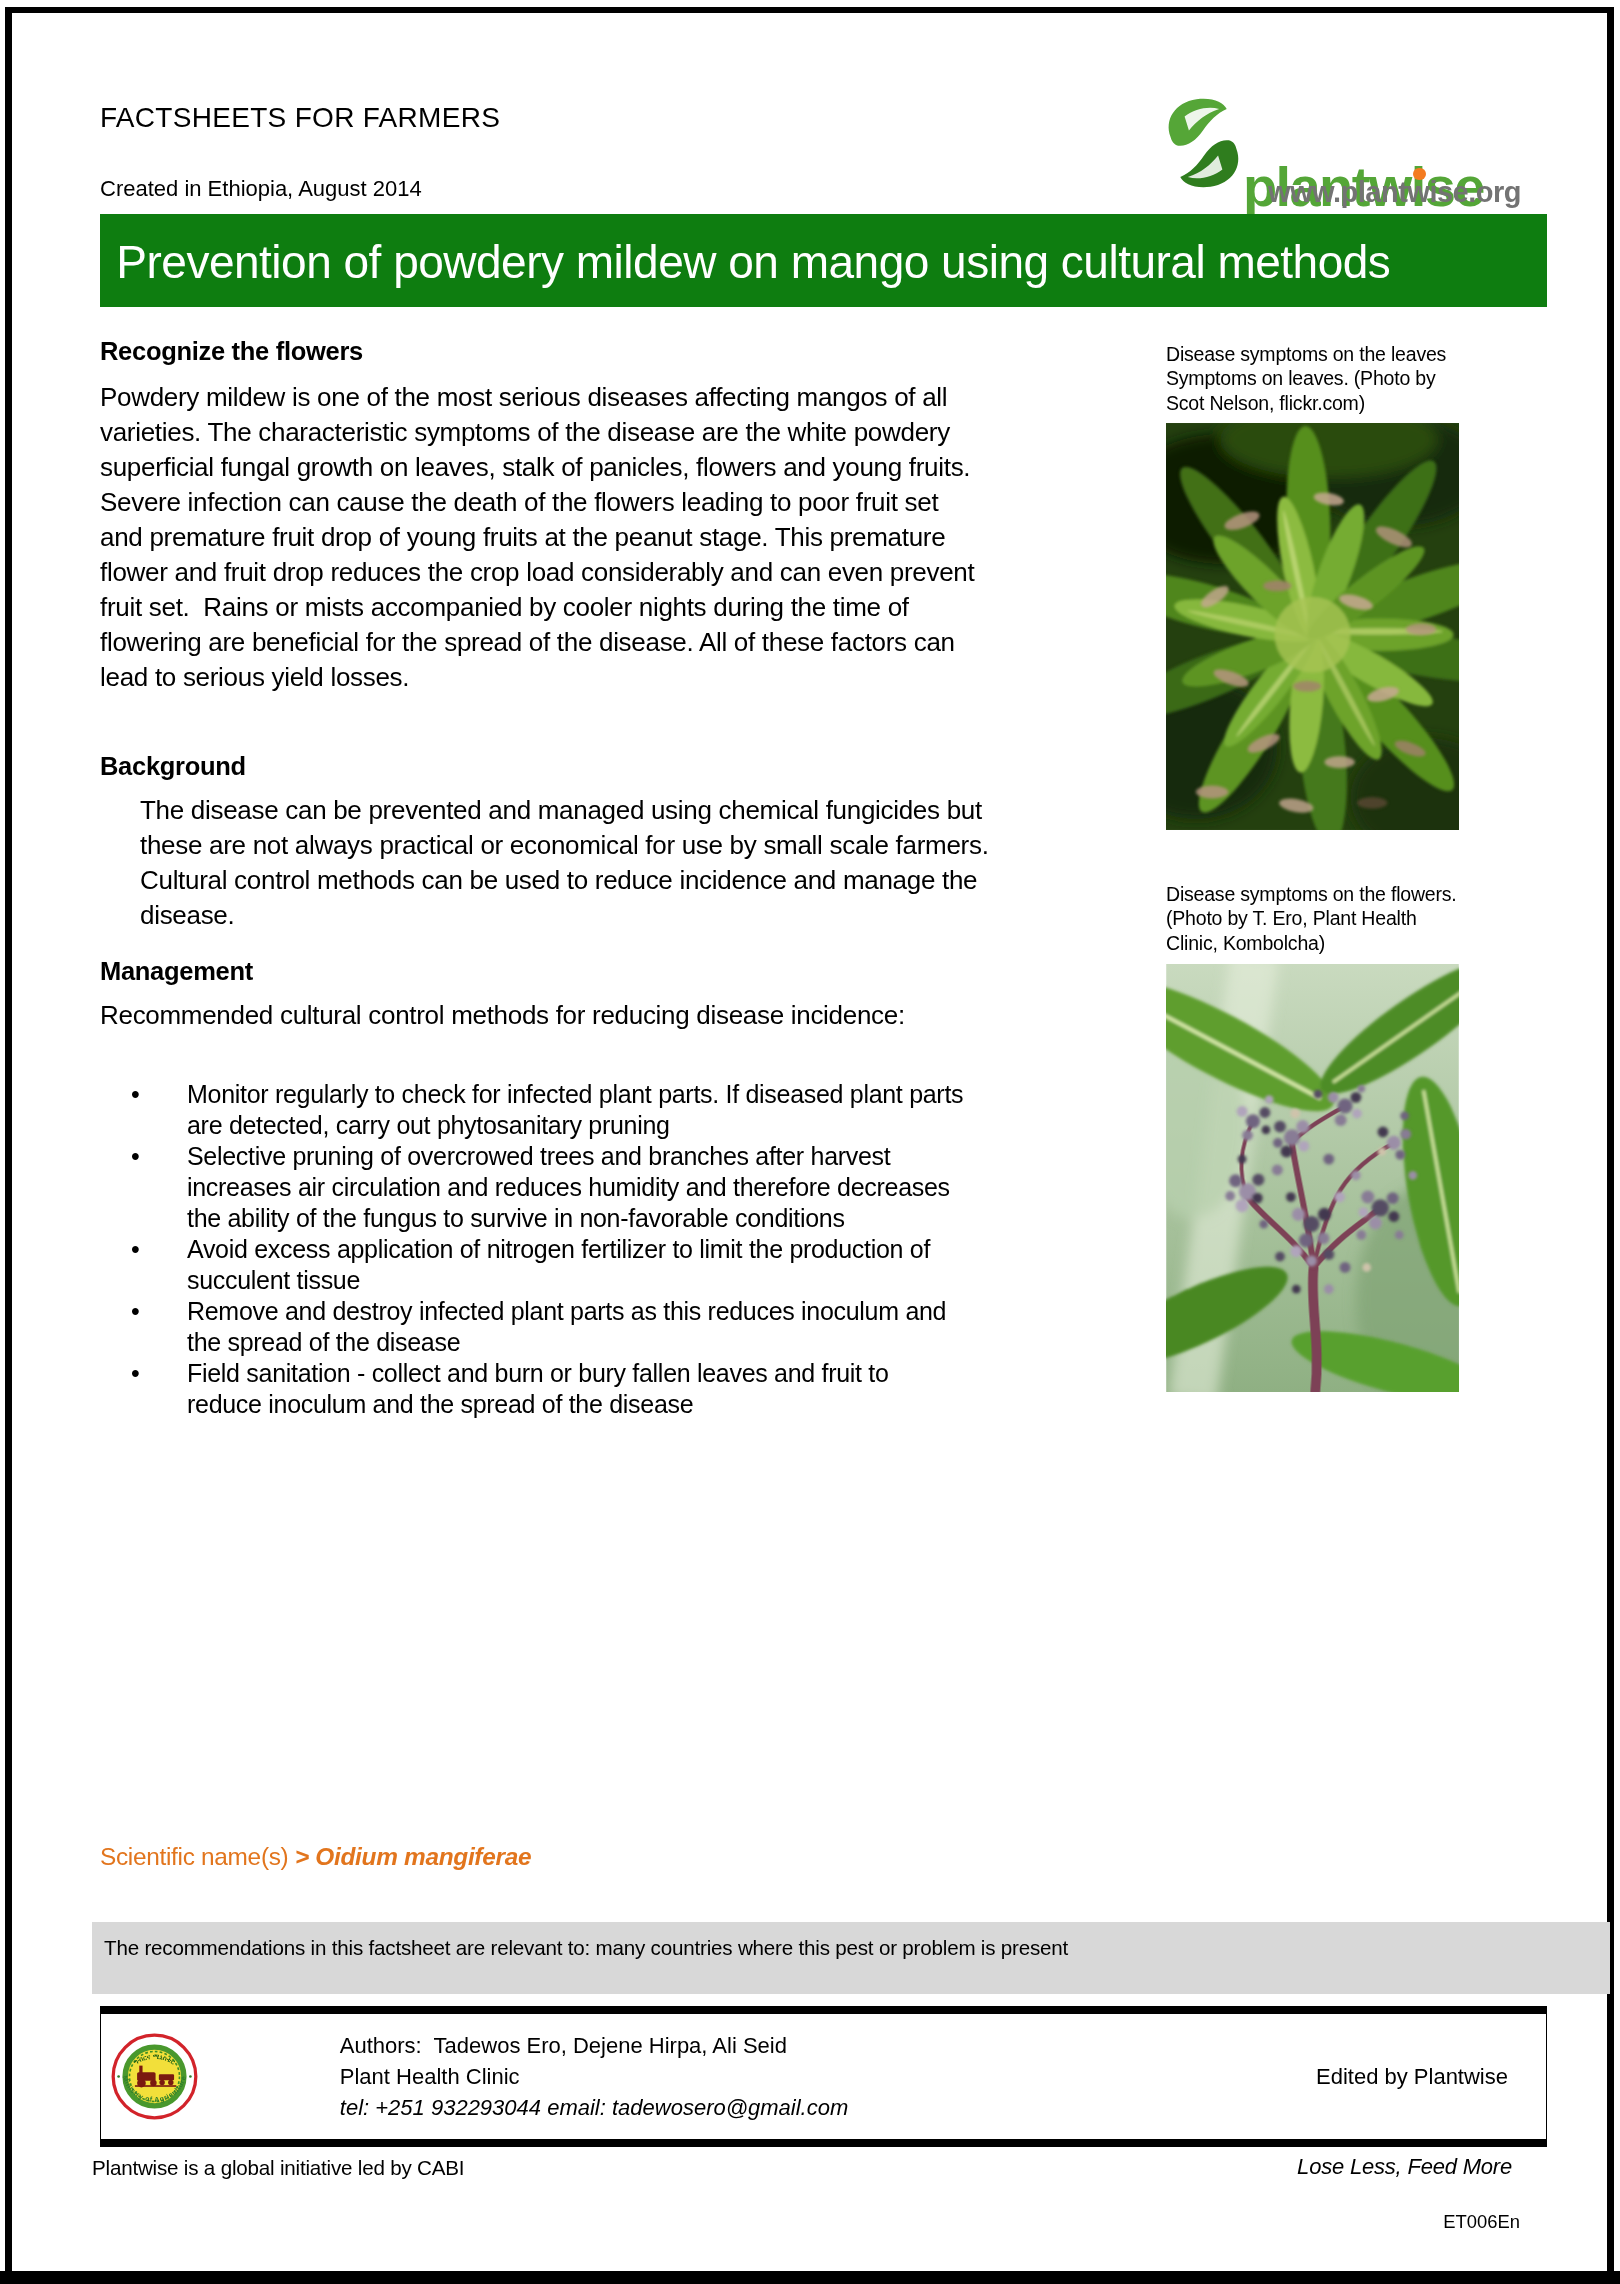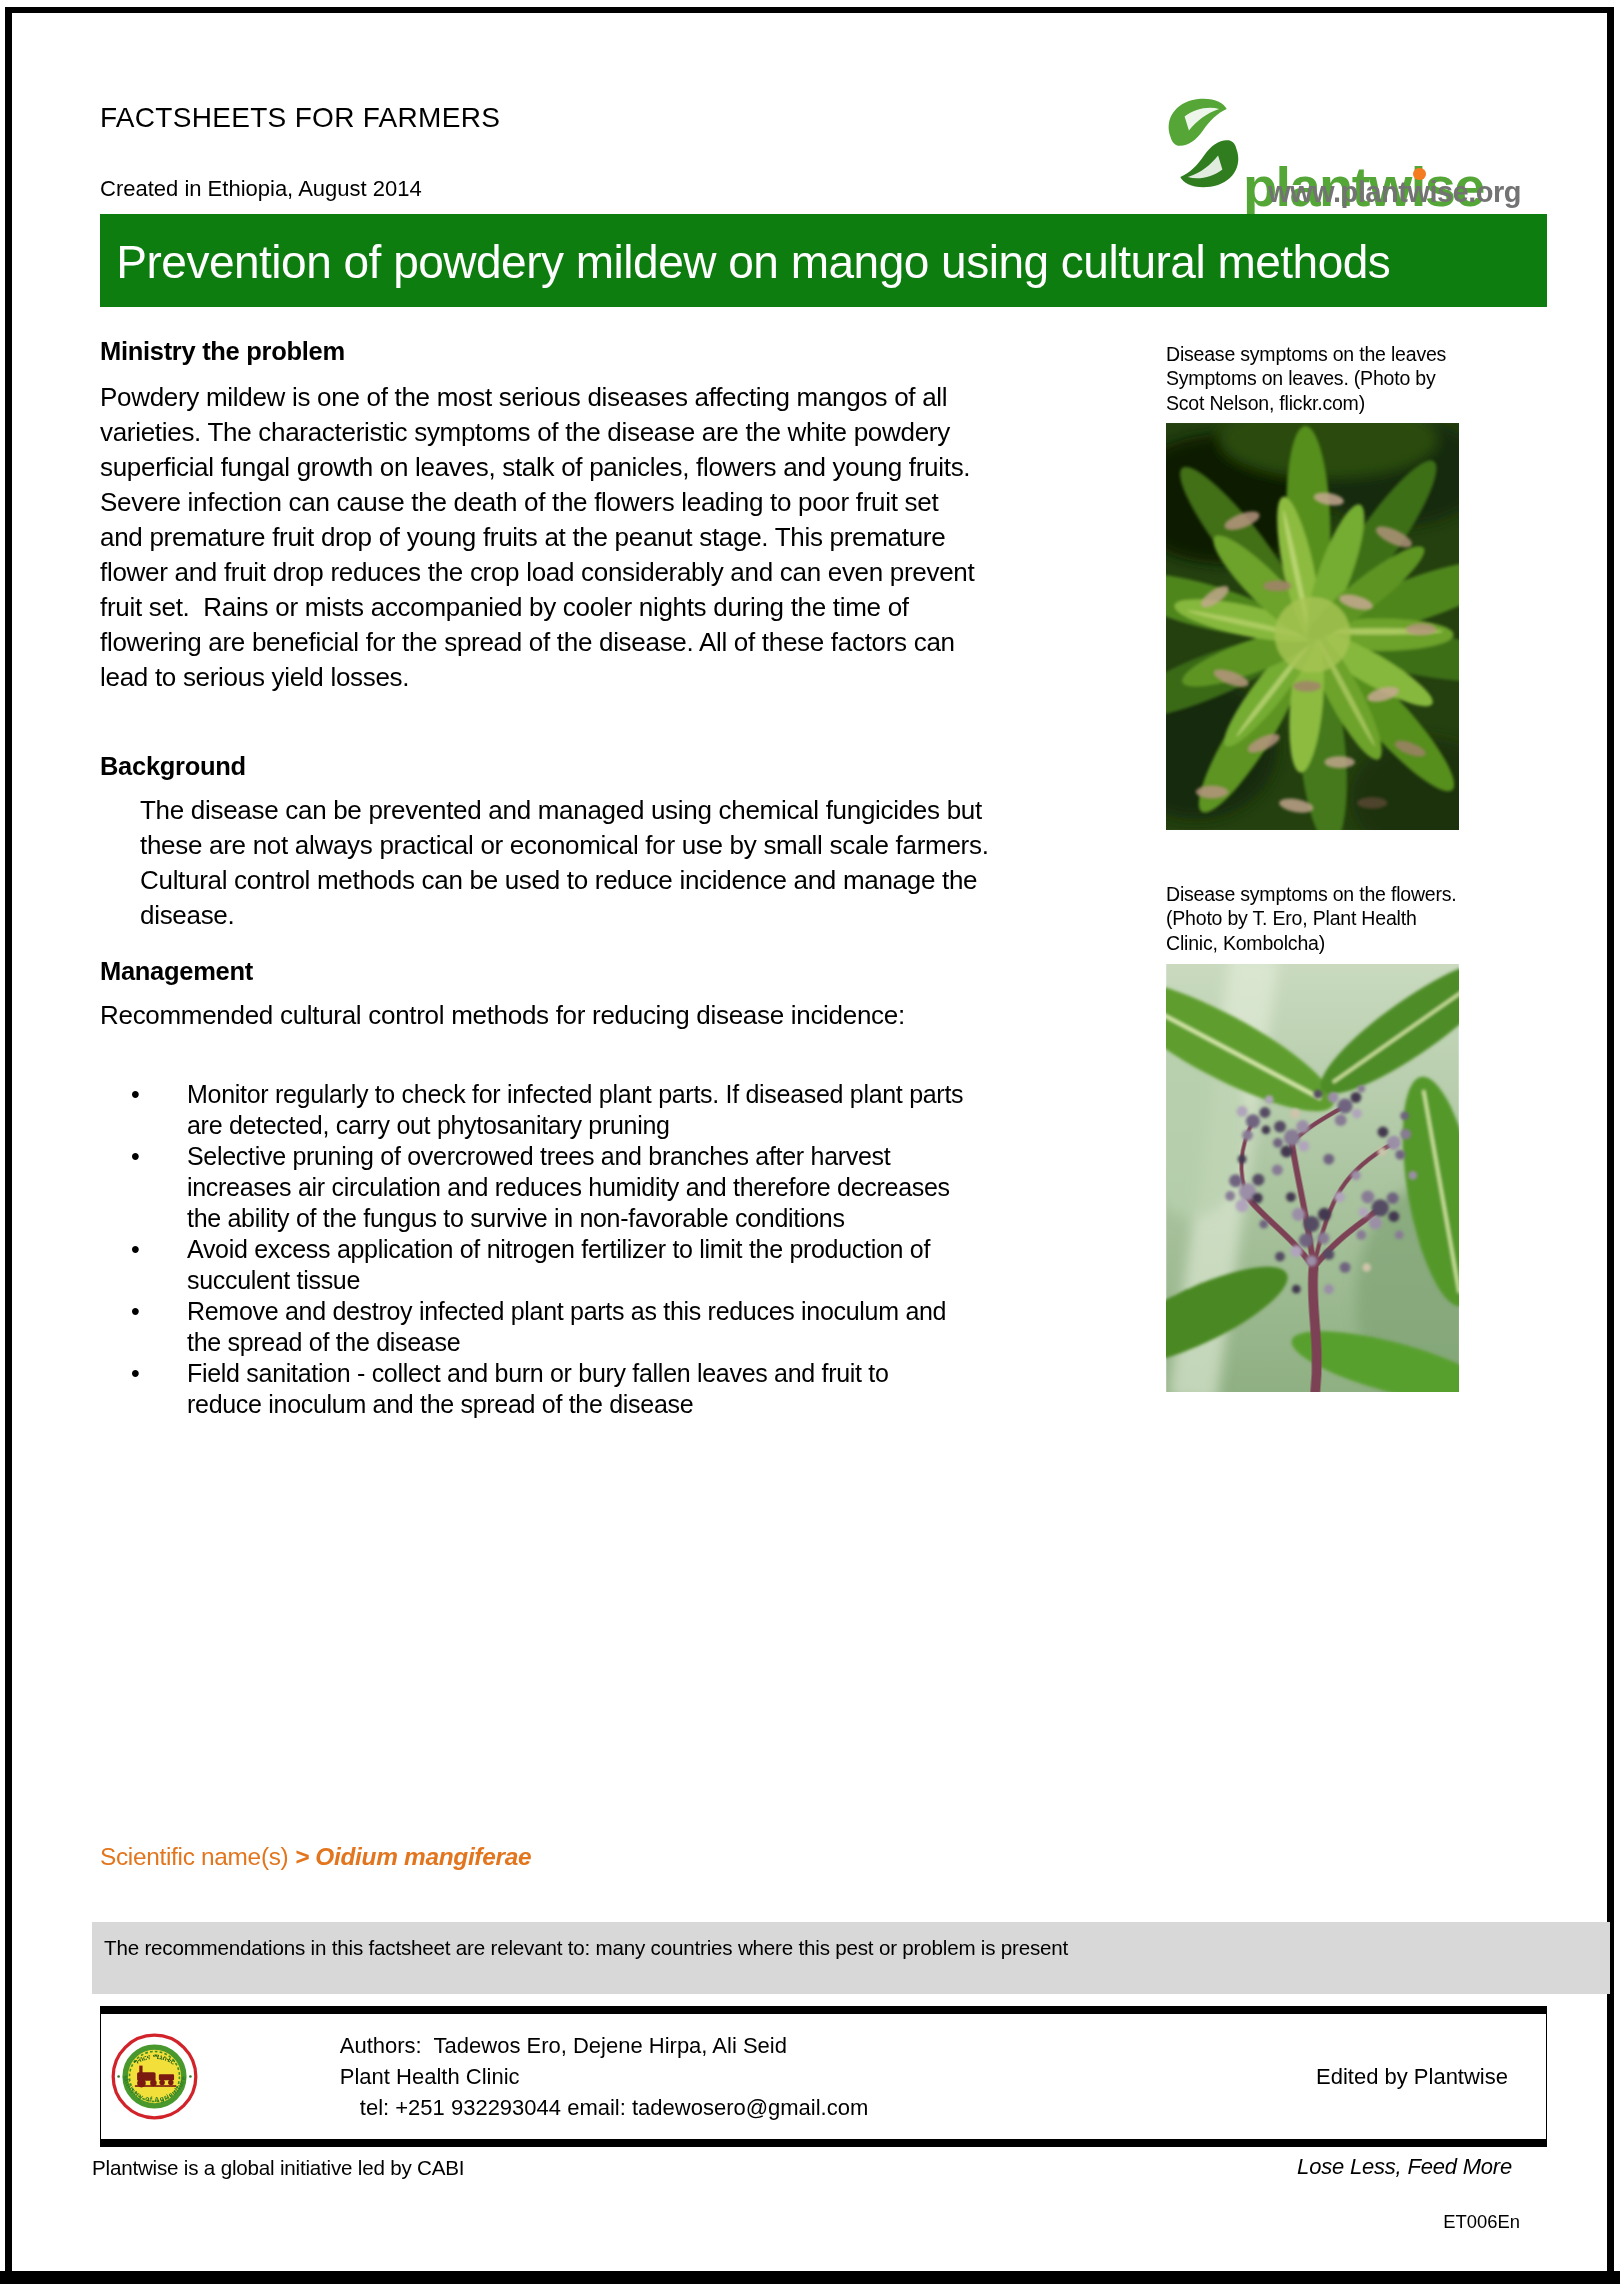--- a/index.html
+++ b/index.html
@@ -52,21 +52,21 @@
   
   .relevance{position:absolute;left:92px;top:1922px;width:1518px;height:72px;background:#d8d8d8;}
   .relevance .r{position:absolute;left:12px;top:14px;width:1410px;font-size:20.6px;letter-spacing:-0.2px;}
 
   
   .fbox{position:absolute;left:100px;top:2006px;width:1447px;height:141px;box-sizing:border-box;
         border-top:8.7px solid #000;border-bottom:8.7px solid #000;border-left:1.6px solid #000;border-right:1.6px solid #000;
         display:flex;align-items:center;}
   .fbox .seal{width:87px;height:87px;margin-left:9.8px;flex:0 0 auto;}
   .fbox .authors{flex:1 1 auto;margin-left:142px;font-size:22px;line-height:31px;}
-  .fbox .authors .it{margin-left:20px;}
+  .fbox .authors .it{font-style:italic;}
   .fbox .authors div{white-space:pre-wrap;}
   .fbox .edited{flex:0 0 auto;font-size:22px;padding-right:38px;}
 
   .footrow{position:absolute;left:92px;top:2154px;width:1420px;display:flex;justify-content:space-between;align-items:flex-end;}
   .footrow .init{font-size:20.6px;letter-spacing:-0.2px;}
   .footrow .tag{font-size:22px;font-style:italic;letter-spacing:-0.2px;}
   .doccode{position:absolute;left:100px;top:2211px;width:1420px;text-align:right;font-size:18.4px;}
 </style>
 </head>
 <body>
@@ -92,21 +92,21 @@
       <span>plantwise</span>
       <span class="idot"></span>
     </div>
     <div class="logo-url">www.plantwise.org</div>
   </div>
 
   <div class="titlebar">
     <div class="t">Prevention of powdery mildew on mango using cultural methods</div>
   </div>
 
-  <div class="h2 h-recognize">Ministry the problem</div>
+  <div class="h2 h-recognize">Recognize the flowers</div>
   <div class="para p-recognize">Powdery mildew is one of the most serious diseases affecting mangos of all
 varieties. The characteristic symptoms of the disease are the white powdery
 superficial fungal growth on leaves, stalk of panicles, flowers and young fruits.
 Severe infection can cause the death of the flowers leading to poor fruit set
 and premature fruit drop of young fruits at the peanut stage. This premature
 flower and fruit drop reduces the crop load considerably and can even prevent
 fruit set.  Rains or mists accompanied by cooler nights during the time of
 flowering are beneficial for the spread of the disease. All of these factors can
 lead to serious yield losses.</div>
 

